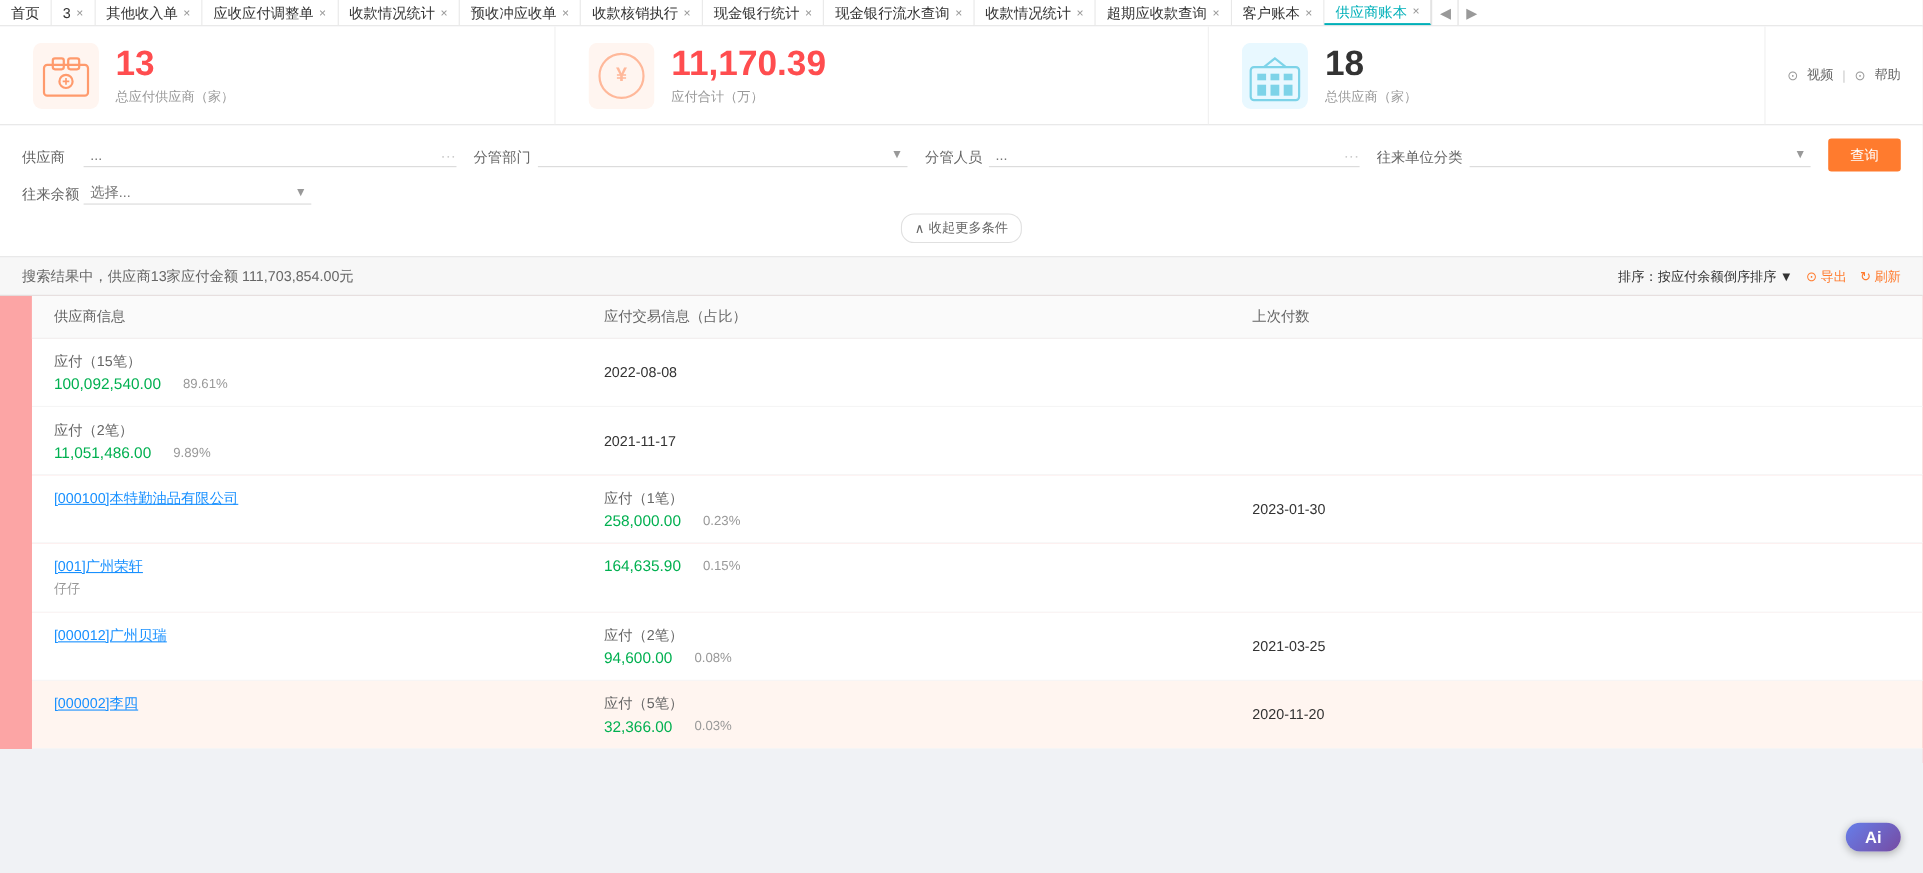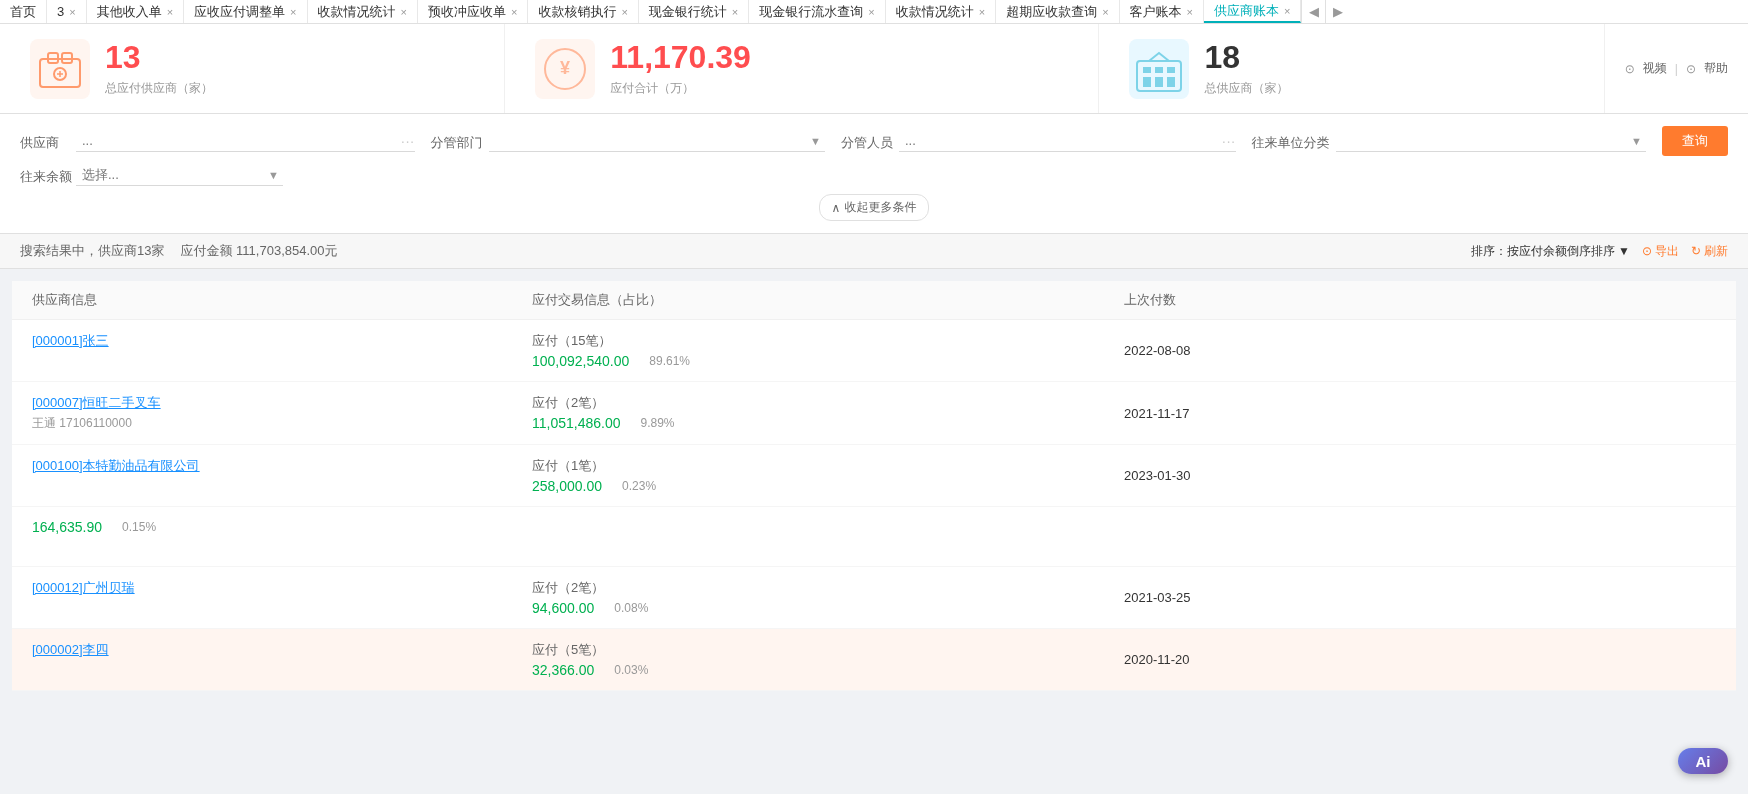--- a/index.html
+++ b/index.html
@@ -169,21 +169,21 @@
     .results-bar {
       display: flex;
       align-items: center;
       justify-content: space-between;
       padding: 8px 20px;
       background: #f7f7f7;
       border-bottom: 1px solid #e0e0e0;
       font-size: 13px;
       color: #666;
     }
-    .results-left { display: flex; gap: 16px; }
+    .results-left { display: flex; }
     .results-right {
       display: flex;
       align-items: center;
       gap: 12px;
       font-size: 12px;
     }
     .sort-btn {
       color: #333;
       cursor: pointer;
       display: flex;
@@ -193,22 +193,23 @@
     .export-btn, .refresh-btn {
       color: #ff7b2e;
       cursor: pointer;
       display: flex;
       align-items: center;
       gap: 3px;
     }
 
     
     .main-table {
-      background: #86efac;
-      margin: 12px;
+      background: #fca5a5;
+      margin: 0;
+      padding-left: 29px;
     }
     .table-header {
       display: grid;
       grid-template-columns: 500px 1fr 1fr;
       padding: 10px 20px;
       background: #fafafa;
       border-bottom: 1px solid #f0f0f0;
       font-size: 13px;
       color: #666;
       font-weight: 500;
@@ -463,38 +464,31 @@
 
   <div class="table-header">
     <div>供应商信息</div>
     <div>应付交易信息（占比）</div>
     <div>上次付数</div>
   </div>
 
   <div class="content-area">
 
     <div class="table-row">
-      <div>
-        <div class="supplier-name">[000001]张三</div>
-      </div>
       <div class="payable-info">
         <div class="payable-label">应付（15笔）</div>
         <div class="payable-row">
           <span class="payable-amount">100,092,540.00</span>
           <span class="payable-percent">89.61%</span>
         </div>
       </div>
       <div class="last-payment">2022-08-08</div>
     </div>
 
     <div class="table-row">
-      <div>
-        <div class="supplier-name">[000007]恒旺二手叉车</div>
-        <div class="supplier-sub">王通  17106110000</div>
-      </div>
       <div class="payable-info">
         <div class="payable-label">应付（2笔）</div>
         <div class="payable-row">
           <span class="payable-amount">11,051,486.00</span>
           <span class="payable-percent">9.89%</span>
         </div>
       </div>
       <div class="last-payment">2021-11-17</div>
     </div>
 
@@ -506,20 +500,24 @@
         <div class="payable-label">应付（1笔）</div>
         <div class="payable-row">
           <span class="payable-amount">258,000.00</span>
           <span class="payable-percent">0.23%</span>
         </div>
       </div>
       <div class="last-payment">2023-01-30</div>
     </div>
 
     <div class="table-row">
+      <div>
+        <div class="supplier-name">[001]广州荣轩</div>
+        <div class="supplier-sub">仔仔</div>
+      </div>
       <div class="payable-info">
         <div class="payable-row">
           <span class="payable-amount">164,635.90</span>
           <span class="payable-percent">0.15%</span>
         </div>
       </div>
       <div class="last-payment"></div>
     </div>
 
     <div class="table-row">

